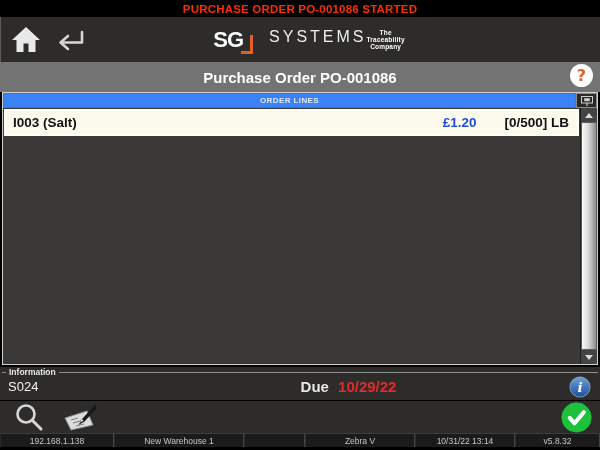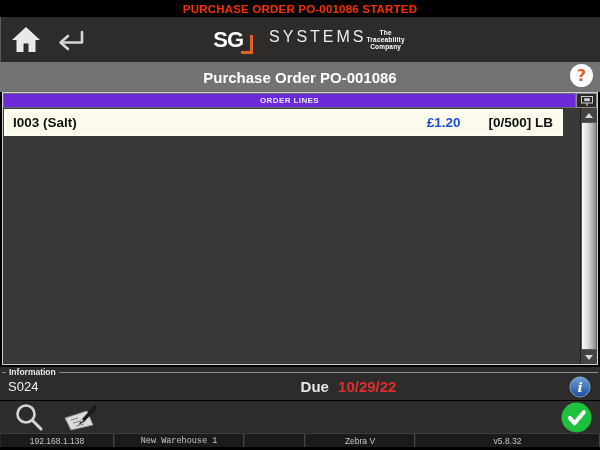--- a/index.html
+++ b/index.html
@@ -40,26 +40,26 @@
     height: 30px; background: #737373; display:flex; align-items:center; justify-content:center;
     position: relative; flex: 0 0 auto;
   }
   .title-bar .title { color:#fff; font-weight:bold; font-size:15px; }
   .help-btn { position:absolute; right:7px; top:2px; width:23px; height:23px; border-radius:50%;
     background:#fff; color:#e4602b; display:flex; align-items:center; justify-content:center;
     font-weight:800; font-size:16px; font-family:"DejaVu Sans", sans-serif; cursor:pointer; }
 
   
   .panel { flex: 1 1 auto; display:flex; flex-direction:column; margin: 0 2px; border:1px solid #cfcfcf; background:#3a3937; min-height:0; }
-  .panel-header { height:15px; display:flex; flex:0 0 auto; background:#6d28d9; }
+  .panel-header { height:15px; display:flex; flex:0 0 auto; background:#3b82f6; }
   .panel-header .bar { flex:1; border:1px solid #6e6e6e; display:flex; align-items:center; justify-content:center; }
   .panel-header .bar span { color:#e8e8e8; font-size:8px; letter-spacing:.4px; font-weight:600; }
   .pin-btn { width:21px; background:#2a2928; border:1px solid #8a8a8a; display:flex; align-items:center; justify-content:center; cursor:pointer; }
 
-  .panel-body { flex:1; display:flex; min-height:0;gap:16px; }
+  .panel-body { flex:1; display:flex; min-height:0; }
   .list { flex:1; background:#3a3937; padding:1px; overflow:hidden; }
   .order-row {
     height:27px; background:#fbfaed; border:2px solid #fffef5; display:flex; align-items:center;
     padding:0 8px 0 7px; cursor:pointer;
   }
   .order-row .item { flex:1; font-weight:bold; font-size:13.5px; color:#111; }
   .order-row .price { font-weight:bold; font-size:13.5px; color:#1d4ed8; margin-right:28px; }
   .order-row .qty { font-weight:bold; font-size:13.5px; color:#111; }
 
   .scrollbar { width:17px; flex:0 0 auto; display:flex; flex-direction:column; background:#3a3937; border-left:1px solid #1d1d1d; }
@@ -81,21 +81,21 @@
   
   .toolbar { height:33px; flex:0 0 auto; background:#2d2c2a; border-top:1px solid #000; display:flex; align-items:center; position:relative; }
   .toolbar .search { margin-left:14px; cursor:pointer; }
   .toolbar .signature { margin-left:18px; cursor:pointer; }
   .toolbar .confirm { position:absolute; right:8px; top:1px; cursor:pointer; }
 
   
   .status-bar { height:14px; flex:0 0 auto; background:#141414; display:flex; border-top:1px solid #3c3c3c; margin-bottom:3px; }
   .status-cell { border-right:1px solid #454545; border-left:1px solid #2a2a2a; display:flex; align-items:center; justify-content:center;
     color:#c6c6c6; font-size:8.5px; background:#1b1b1b; }
-  .c0{width:114px;} .c1{width:130px;font-family:Liberation Mono, monospace;} .c2{width:61px;} .c3{width:110px;} .c4{width:100px;} .c5{flex:1;}
+  .c0{width:114px;} .c1{width:130px;} .c2{width:61px;} .c3{width:110px;} .c4{width:100px;} .c5{flex:1;}
 </style>
 </head>
 <body>
 
 <div class="app">
 
   <div class="alert-bar">
     <span>PURCHASE ORDER PO-001086 STARTED</span>
   </div>
 
@@ -210,16 +210,17 @@
         <path d="M9 16.5 L14 22 L23.5 10.5" fill="none" stroke="#fff" stroke-width="4.2" stroke-linecap="round" stroke-linejoin="round"></path>
       </svg>
     </span>
   </div>
 
   <div class="status-bar">
     <div class="status-cell c0">192.168.1.138</div>
     <div class="status-cell c1">New Warehouse 1</div>
     <div class="status-cell c2"></div>
     <div class="status-cell c3">Zebra V</div>
+    <div class="status-cell c4">10/31/22 13:14</div>
     <div class="status-cell c5">v5.8.32</div>
   </div>
 
 </div>
 
 </body></html>

